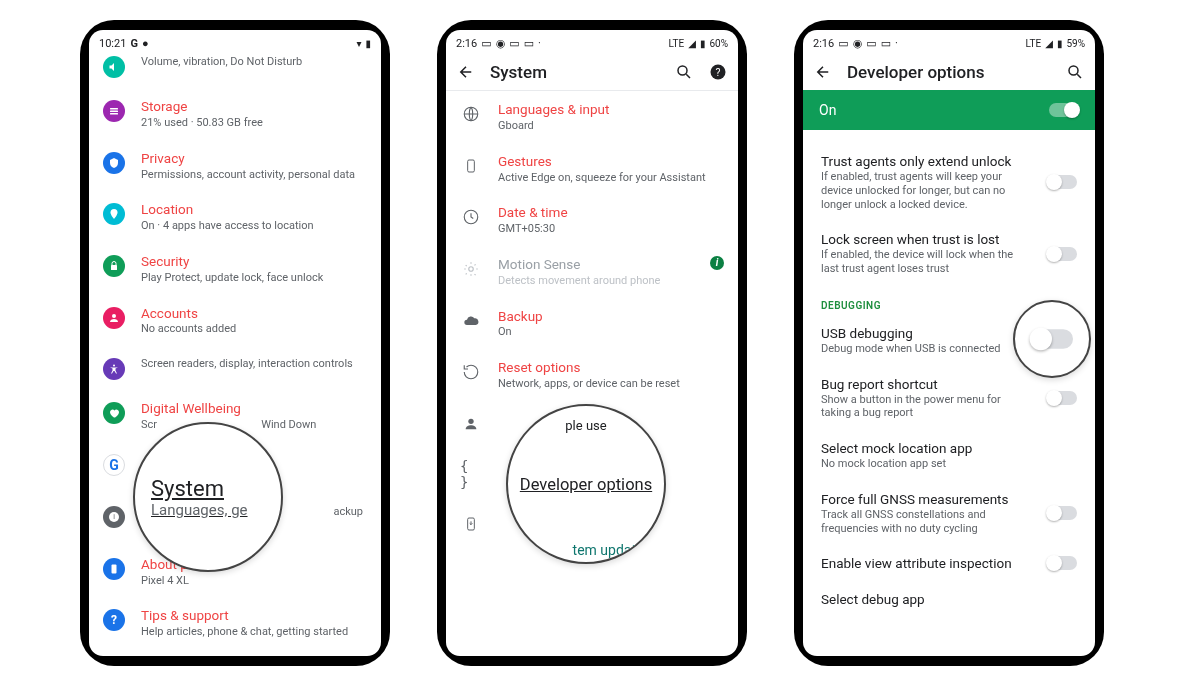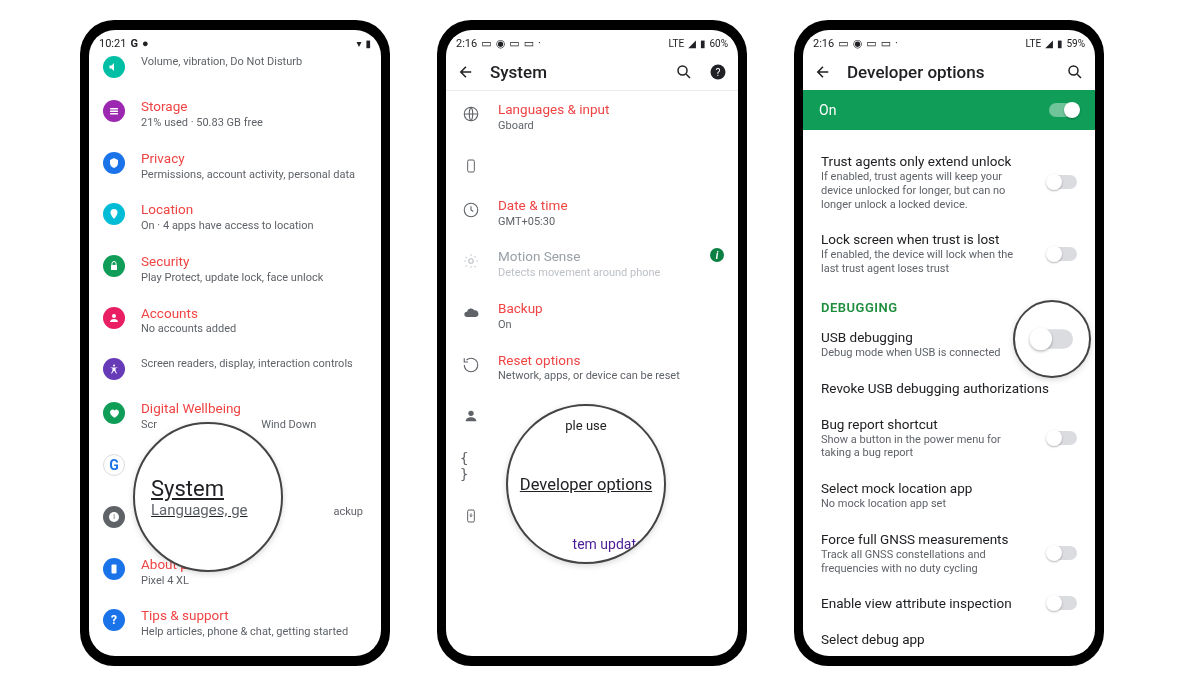--- a/index.html
+++ b/index.html
@@ -1,21 +1,21 @@
 <!DOCTYPE html>
 <html><head>
 <meta charset="utf-8">
 <style>
   html,body{margin:0;padding:0;background:#fff;font-family:-apple-system,BlinkMacSystemFont,"Segoe UI",Roboto,Arial,sans-serif;color:#202124;}
   .stage{width:1184px;height:686px;position:relative;background:#fff;}
   .phone{position:absolute;top:20px;width:310px;height:646px;background:#000;border-radius:34px;padding:10px 9px;box-sizing:border-box;}
   .phone:nth-of-type(1){left:80px;}
   .phone:nth-of-type(2){left:437px;}
   .phone:nth-of-type(3){left:794px;}
-  .screen{width:100%;height:100%;background:#fff;border-radius:26px;overflow:hidden;position:relative;}
+  .screen{width:100%;height:100%;background:#fff;border-radius:14px;overflow:hidden;position:relative;}
   .statusbar{display:flex;justify-content:space-between;align-items:center;font-size:11px;padding:4px 10px 2px;color:#202124;height:18px;}
   .statusbar .right{display:flex;align-items:center;gap:4px;}
   .statusbar .left{display:flex;align-items:center;gap:4px;}
   .signal-icons{display:flex;align-items:center;gap:3px;font-size:10px;}
   .appbar{display:flex;align-items:center;padding:8px 10px;gap:14px;}
   .appbar.withborder{border-bottom:1px solid #e8eaed;}
   .appbar .title{font-size:17px;font-weight:500;flex:1;}
   .appbar .icon{width:20px;height:20px;display:flex;align-items:center;justify-content:center;}
   .list{overflow:hidden;}
   .row{display:flex;align-items:flex-start;padding:10px 14px;gap:16px;}
@@ -25,36 +25,36 @@
   .row .t{font-size:13.5px;color:#ef4444;line-height:1.25;}
   .row .t.disabled{color:#9aa0a6;}
   .row .s{font-size:11px;color:#5f6368;line-height:1.25;margin-top:1px;}
   .row .s.disabled{color:#bdc1c6;}
   .row .trail{flex:none;margin-left:6px;}
   .badge-info{width:14px;height:14px;border-radius:50%;background:#0b8043;color:#fff;font-size:10px;display:flex;align-items:center;justify-content:center;font-weight:bold;font-style:italic;}
   .switch{width:30px;height:14px;border-radius:10px;background:#dadce0;position:relative;}
   .switch::after{content:"";position:absolute;width:16px;height:16px;border-radius:50%;background:#fff;top:-1px;left:-1px;box-shadow:0 1px 2px rgba(0,0,0,.3);}
   .switch.on{background:#81c995;}
   .switch.on::after{left:auto;right:-1px;background:#fff;}
-  .section-head{font-size:13px;font-weight:600;color:#1e8e3e;letter-spacing:.5px;padding:14px 18px 4px;}
+  .section-head{font-size:10px;font-weight:600;color:#1e8e3e;letter-spacing:.5px;padding:14px 18px 4px;}
   .devrow{padding:10px 18px;}
   .devrow .t{font-size:13.5px;color:#202124;}
   .devrow .s{font-size:11px;color:#5f6368;margin-top:1px;line-height:1.25;max-width:200px;}
   .devrow-wrap{display:flex;align-items:center;justify-content:space-between;}
   .greenbar{background:#0f9d58;display:flex;align-items:center;justify-content:space-between;padding:12px 16px;color:#fff;}
   .greenbar .switch{background:rgba(255,255,255,.4);}
   .greenbar .switch.on::after{background:#fff;}
   .magnifier{position:absolute;border-radius:50%;border:2px solid #444;background:#fff;box-shadow:0 2px 6px rgba(0,0,0,.15);overflow:hidden;display:flex;flex-direction:column;justify-content:center;padding-left:16px;box-sizing:border-box;text-decoration:underline;}
   .mag1{width:150px;height:150px;left:44px;top:392px;}
   .mag1 .mt{font-size:22px;color:#202124;}
   .mag1 .ms{font-size:15px;color:#5f6368;}
   .mag2{width:160px;height:160px;left:60px;top:374px;align-items:center;padding-left:0;}
   .mag2 .above{position:absolute;top:12px;font-size:13px;color:#202124;}
   .mag2 .mid{font-size:16.5px;color:#202124;}
-  .mag2 .below{position:absolute;bottom:10px;font-size:14px;color:#4c1d95;padding-left:44px;}
+  .mag2 .below{position:absolute;bottom:4px;font-size:14px;color:#0f766e;padding-left:44px;}
   .mag3{width:78px;height:78px;right:4px;top:270px;padding:0;align-items:center;justify-content:center;}
   svg{display:block;}
 </style>
 </head>
 <body>
 
 <div class="stage">
 
   <div class="phone">
       <div class="screen">
@@ -256,20 +256,24 @@
               <div class="t">Languages &amp; input</div>
               <div class="s">Gboard</div>
             </div>
           </div>
       <div class="row">
             <div class="ic outline">
               <svg width="16" height="16" viewBox="0 0 24 24" fill="none" stroke="#5f6368" stroke-width="1.5">
                 <rect x="7" y="3" width="10" height="18" rx="2"></rect>
               </svg>
             </div>
+            <div class="txt">
+              <div class="t">Gestures</div>
+              <div class="s">Active Edge on, squeeze for your Assistant</div>
+            </div>
           </div>
       <div class="row">
             <div class="ic outline">
               <svg width="18" height="18" viewBox="0 0 24 24" fill="none" stroke="#5f6368" stroke-width="1.5">
                 <circle cx="12" cy="12" r="9"></circle>
                 <path d="M12 7v5l3 2"></path>
               </svg>
             </div>
             <div class="txt">
               <div class="t">Date &amp; time</div>
@@ -407,23 +411,20 @@
       <div class="section-head">DEBUGGING</div>
       <div class="devrow">
             <div class="devrow-wrap">
               <div>
                 <div class="t">USB debugging</div>
                 <div class="s">Debug mode when USB is connected</div>
               </div>
             </div>
           </div>
       <div class="devrow">
-            <div class="t">Revoke USB debugging authorizations</div>
-          </div>
-      <div class="devrow">
             <div class="devrow-wrap">
               <div>
                 <div class="t">Bug report shortcut</div>
                 <div class="s">Show a button in the power menu for taking a bug report</div>
               </div>
               <div class="switch"></div>
             </div>
           </div>
       <div class="devrow">
             <div class="t">Select mock location app</div>

